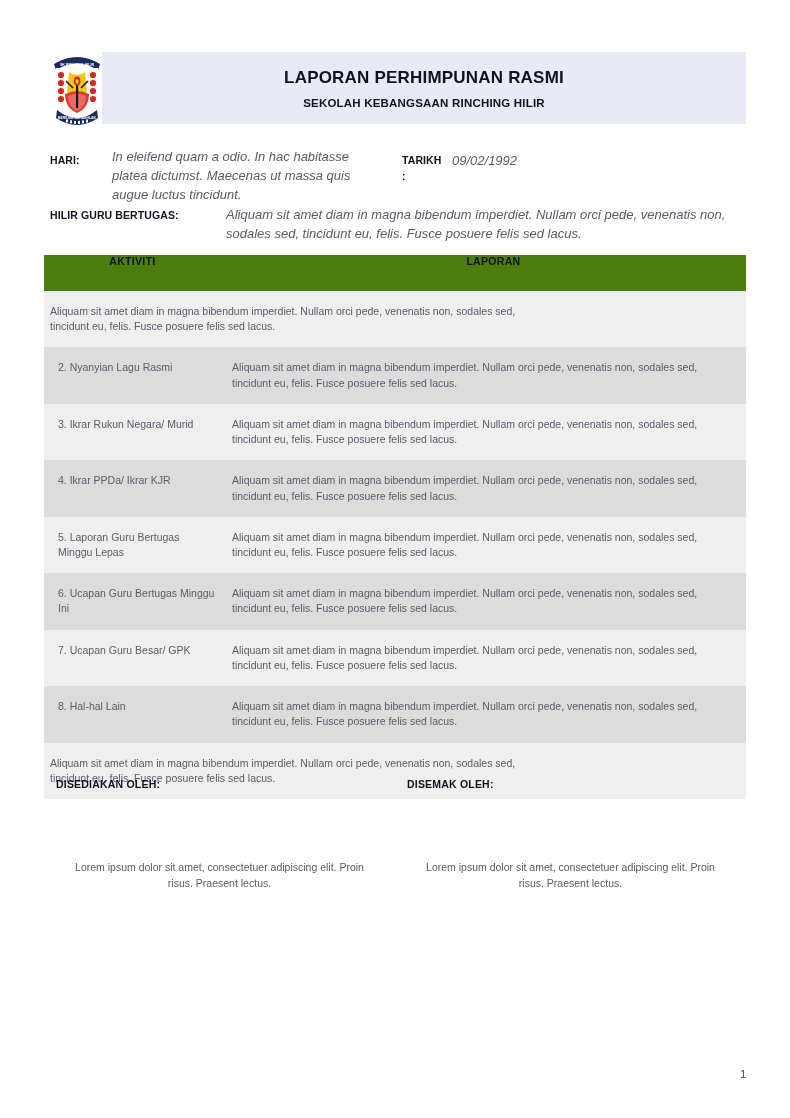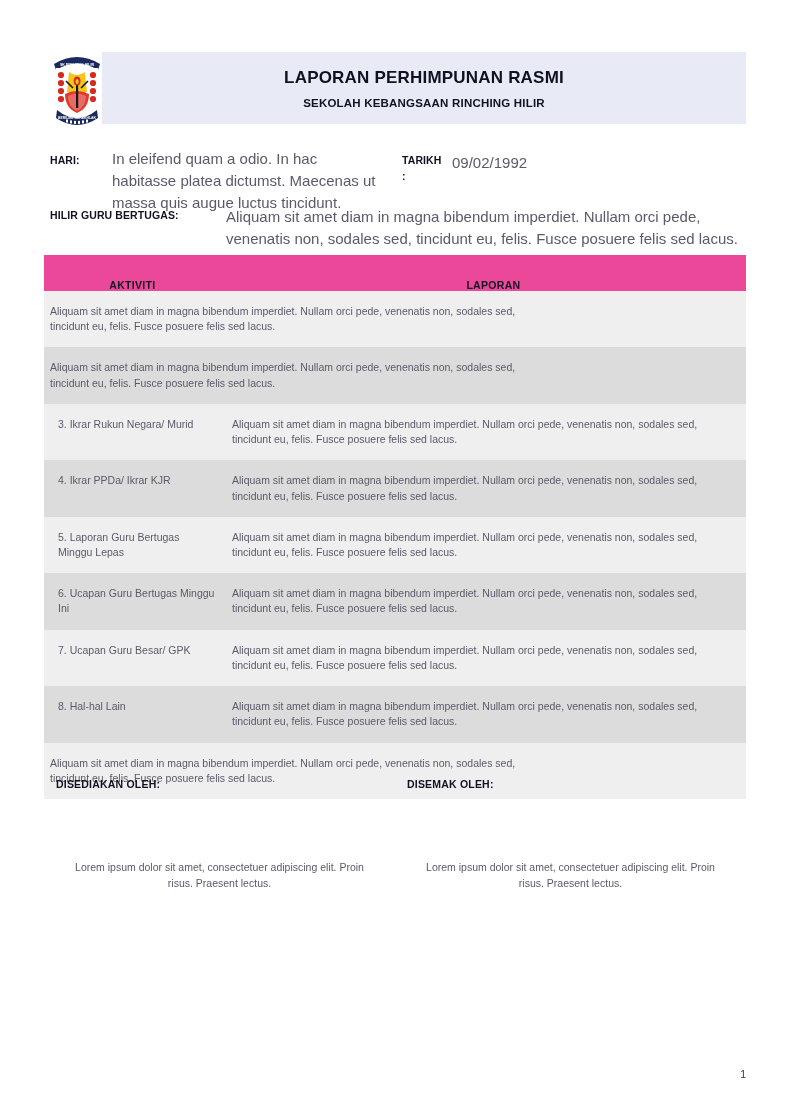--- a/index.html
+++ b/index.html
@@ -86,23 +86,24 @@
     position: relative;
     height: 50px;
   }
   .label {
     font-size: 10.5px;
     font-weight: bold;
     color: #111122;
     letter-spacing: 0.1px;
   }
   .value {
-    font-size: 15px;
+    font-size: 13px;
     color: #5a5a6a;
     line-height: 1.45;
+    font-style: italic;
   }
   .hari-label {
     position: absolute;
     left: 6px;
     top: 6px;
   }
   .hari-value {
     position: absolute;
     left: 68px;
     top: 0px;
@@ -140,23 +141,23 @@
 
   
   .table {
     position: absolute;
     left: 44px;
     top: 255px;
     width: 702px;
   }
   .table-head {
     display: flex;
-    background: #ec4899;
+    background: #4d7c0f;
     height: 36px;
-    align-items: flex-end;
+    align-items: flex-start;
     gap: 20px;
   }
   .th {
     font-size: 10.5px;
     font-weight: bold;
     color: #111122;
     letter-spacing: 0.3px;
     text-align: center;
   }
   .th-aktiviti { width: 182px; }
@@ -301,20 +302,21 @@
   <div class="table">
     <div class="table-head">
       <div class="th th-aktiviti">AKTIVITI</div>
       <div class="th th-laporan">LAPORAN</div>
     </div>
     <div class="table-body" id="table-body">
         <div class="trow odd">
           <div class="td-laporan">Aliquam sit amet diam in magna bibendum imperdiet. Nullam orci pede, venenatis non, sodales sed, tincidunt eu, felis. Fusce posuere felis sed lacus.</div>
         </div>
         <div class="trow even">
+          <div class="td-aktiviti">2. Nyanyian Lagu Rasmi</div>
           <div class="td-laporan">Aliquam sit amet diam in magna bibendum imperdiet. Nullam orci pede, venenatis non, sodales sed, tincidunt eu, felis. Fusce posuere felis sed lacus.</div>
         </div>
         <div class="trow odd">
           <div class="td-aktiviti">3. Ikrar Rukun Negara/ Murid</div>
           <div class="td-laporan">Aliquam sit amet diam in magna bibendum imperdiet. Nullam orci pede, venenatis non, sodales sed, tincidunt eu, felis. Fusce posuere felis sed lacus.</div>
         </div>
         <div class="trow even">
           <div class="td-aktiviti">4. Ikrar PPDa/ Ikrar KJR</div>
           <div class="td-laporan">Aliquam sit amet diam in magna bibendum imperdiet. Nullam orci pede, venenatis non, sodales sed, tincidunt eu, felis. Fusce posuere felis sed lacus.</div>
         </div>

